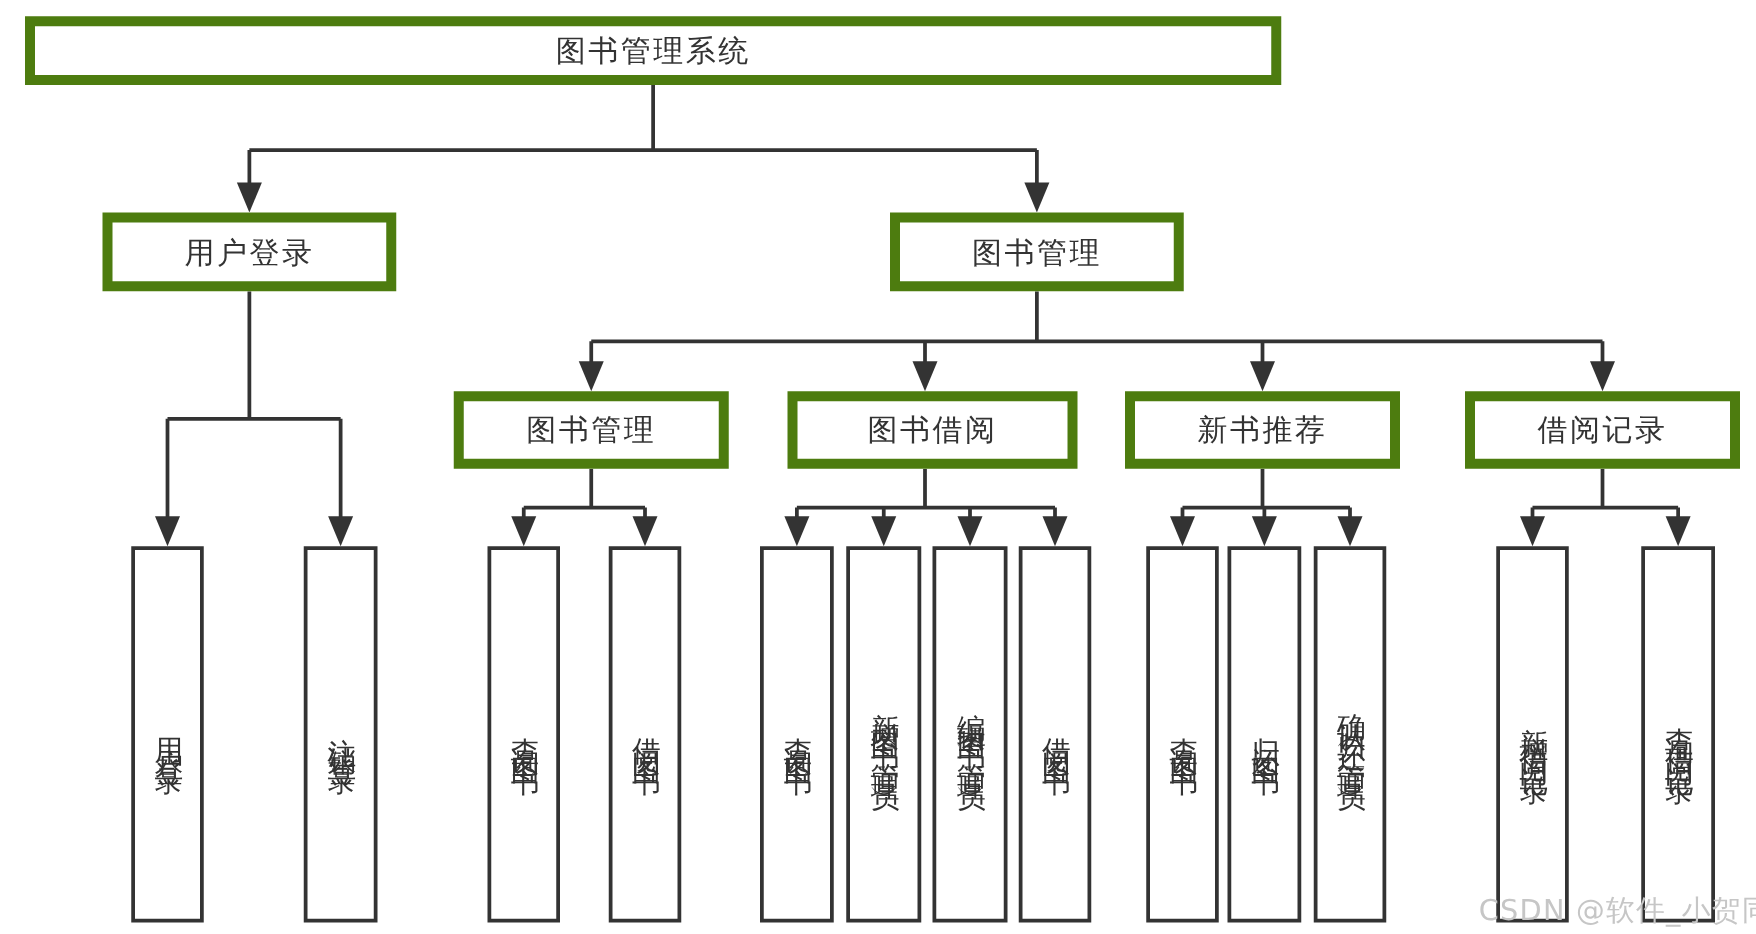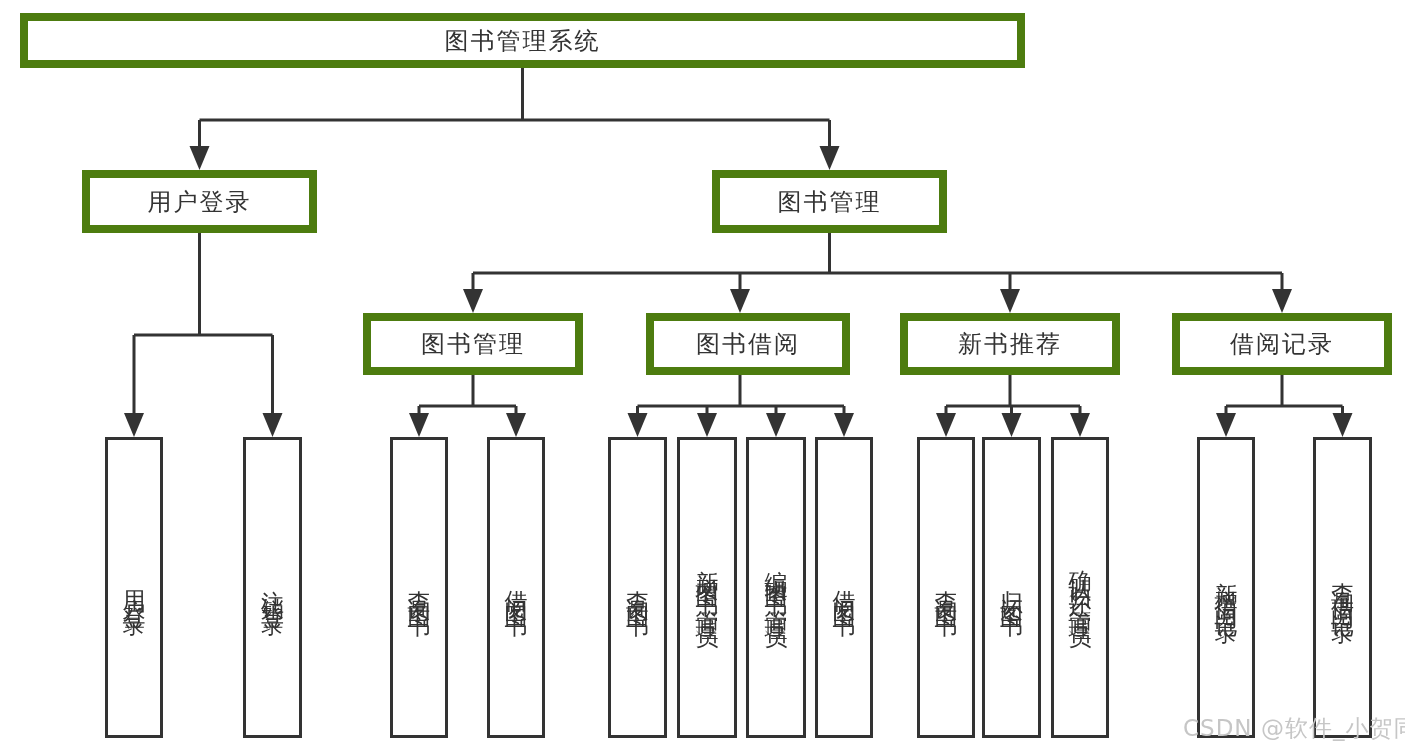--- a/index.html
+++ b/index.html
@@ -108,21 +108,21 @@
   <div class="hbox" style="left:82px; top:170px; width:235px; height:63px;">
     <span>用户登录</span>
   </div>
   <div class="hbox" style="left:712px; top:170px; width:235px; height:63px;">
     <span>图书管理</span>
   </div>
 
   <div class="hbox" style="left:363px; top:313px; width:220px; height:62px;">
     <span>图书管理</span>
   </div>
-  <div class="hbox" style="left:630px; top:313px; width:204px; height:62px;margin-left:16px;">
+  <div class="hbox" style="left:630px; top:313px; width:232px; height:62px;">
     <span>图书借阅</span>
   </div>
   <div class="hbox" style="left:900px; top:313px; width:220px; height:62px;">
     <span>新书推荐</span>
   </div>
   <div class="hbox" style="left:1172px; top:313px; width:220px; height:62px;">
     <span>借阅记录</span>
   </div>
 
   <div class="vbox" style="left:105px; top:437px; width:58px; height:301px;">

